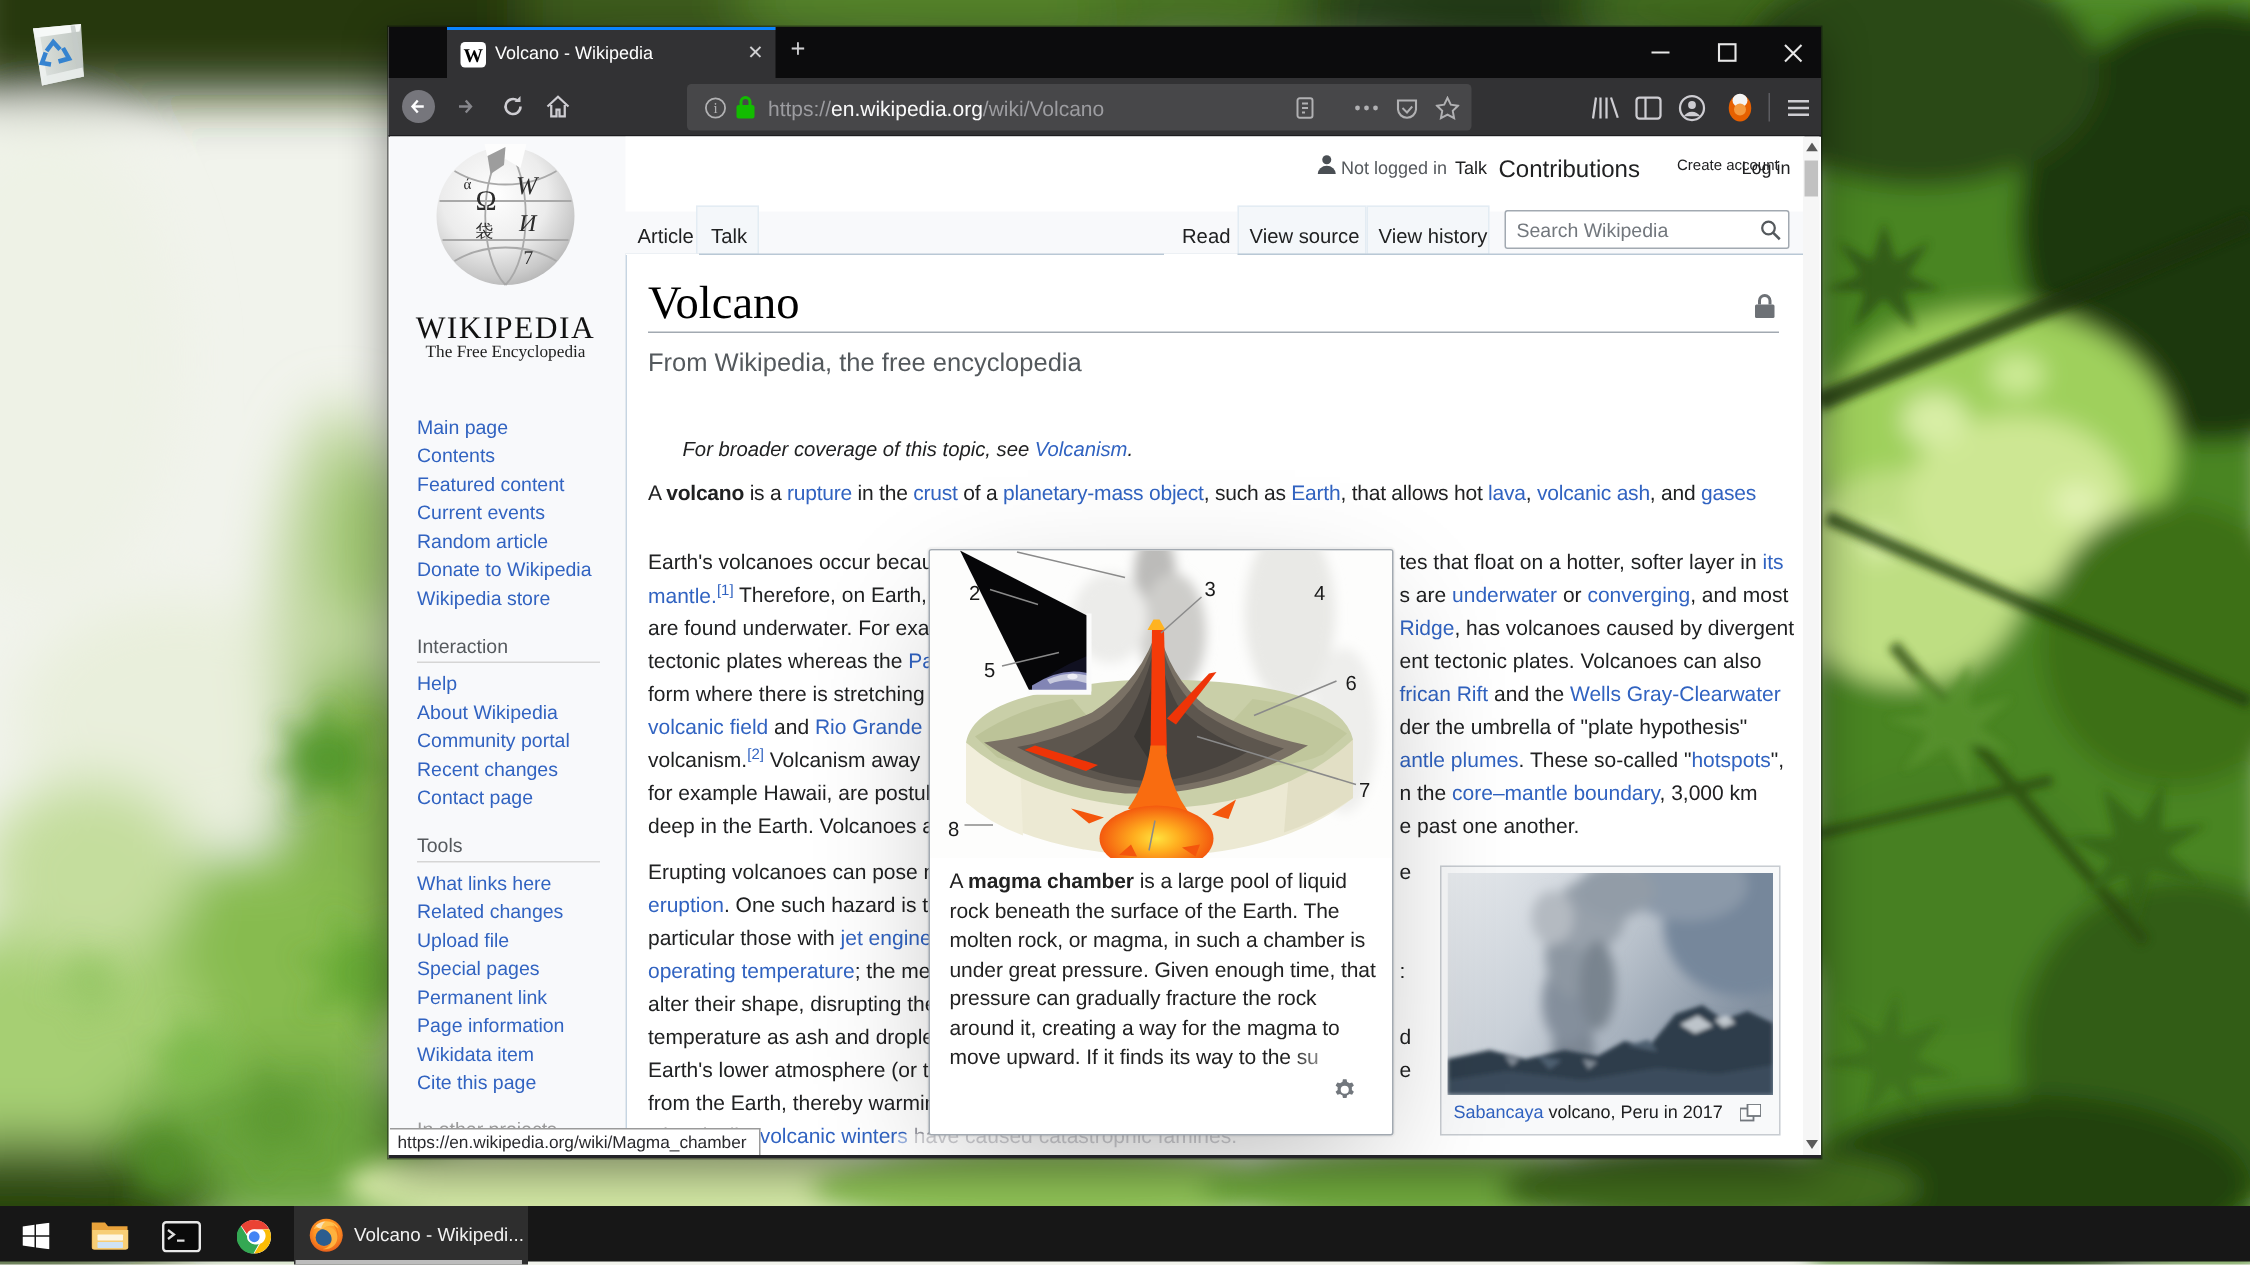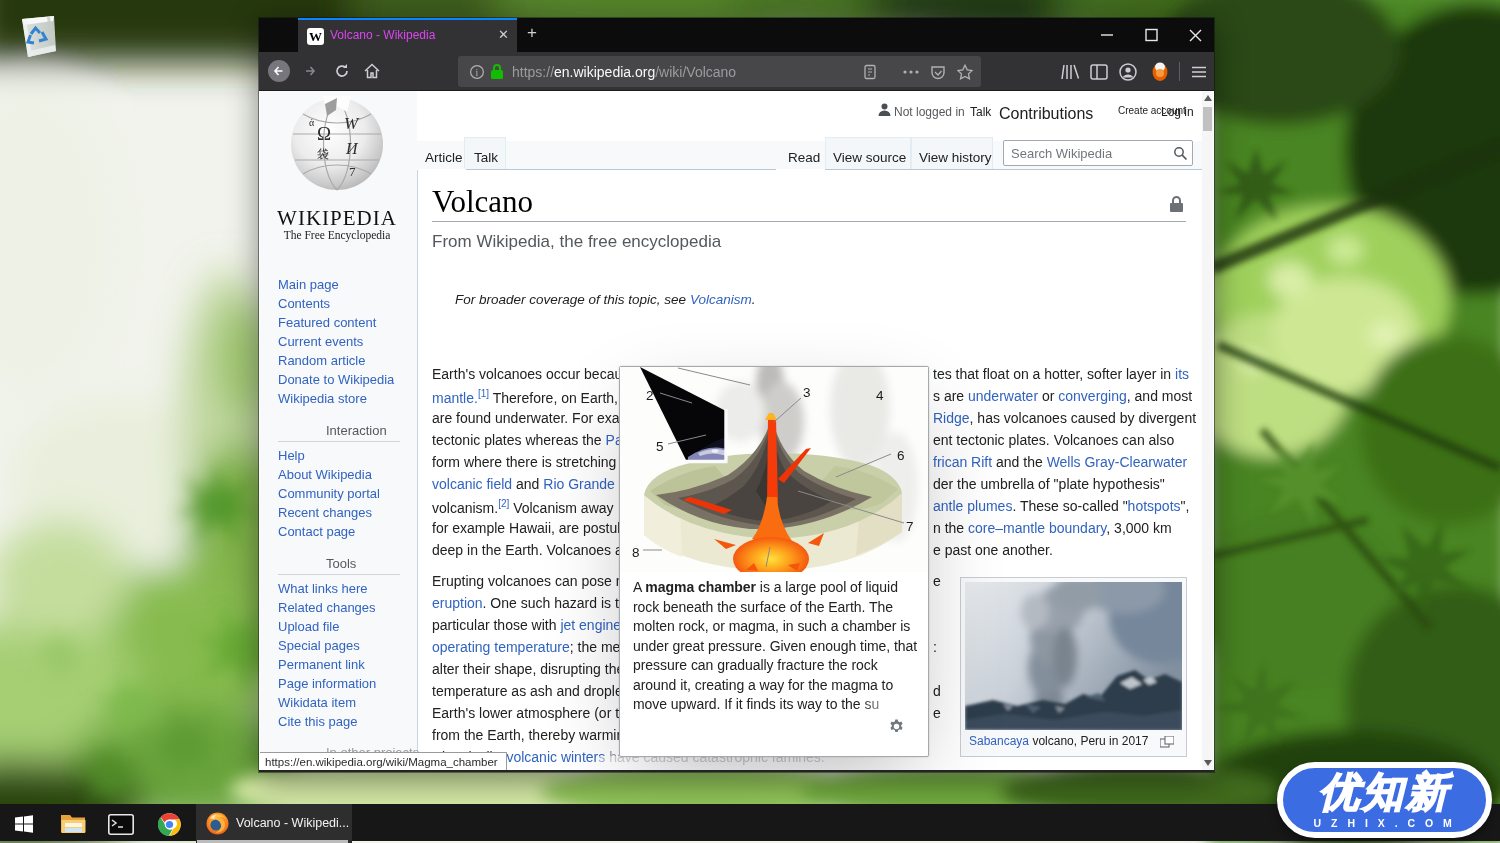--- a/index.html
+++ b/index.html
@@ -3,36 +3,36 @@
 <style>
 html,body{margin:0;padding:0;width:1500px;height:843px;overflow:hidden;font-family:"Liberation Sans",sans-serif;}
 *{box-sizing:border-box;}
 .abs{position:absolute;}
 #stage{position:absolute;left:0;top:0;width:1500px;height:843px;overflow:hidden;background:#edf0e8;}
 
 #win{position:absolute;left:259px;top:18px;width:955px;height:754px;background:#fff;box-shadow:0 8px 30px rgba(0,0,0,.45);outline:1px solid rgba(10,10,14,.45);}
 #titlebar{position:absolute;left:0;top:0;width:955px;height:34px;background:#0c0c0d;}
 #tab{position:absolute;left:39px;top:0;width:219px;height:34px;background:#323234;border-top:2px solid #0a84ff;}
 #tab .fav{position:absolute;left:9px;top:8px;width:17px;height:17px;background:#fff;border-radius:3px;color:#000;font-family:"Liberation Serif",serif;font-weight:bold;font-size:13px;text-align:center;line-height:17px;}
-#tab .ttl{position:absolute;left:32px;top:8px;font-size:12px;color:#d946ef;white-space:nowrap;}
+#tab .ttl{position:absolute;left:32px;top:8px;font-size:12px;color:#ffffff;white-space:nowrap;}
 #tab .cls{position:absolute;right:8px;top:7px;font-size:13px;color:#d0d0d2;}
 #newtab{position:absolute;left:268px;top:5px;font-size:17px;color:#cfcfd1;font-weight:400;}
 .winbtn{position:absolute;top:0;width:44px;height:34px;color:#e8e8e8;text-align:center;}
 #toolbar{position:absolute;left:0;top:34px;width:955px;height:39px;background:#323234;border-bottom:1px solid #1c1c1f;}
 #backbtn{position:absolute;left:9px;top:8px;width:22px;height:22px;border-radius:50%;background:#76767c;}
 #urlbar{position:absolute;left:199px;top:4px;width:523px;height:31px;background:#474749;border-radius:3px;}
 #urlbar .url{position:absolute;left:54px;top:8px;font-size:14px;color:#9c9ca0;white-space:nowrap;}
 #urlbar .url b{color:#f9f9fa;font-weight:normal;}
 
 #content{position:absolute;left:1px;top:73px;width:943px;height:679px;background:#fff;overflow:hidden;}
 #mwbody{position:absolute;left:-260px;top:-91px;width:1500px;height:843px;} 
 .lnk{color:#3163c1;text-decoration:none;}
 .txt{position:absolute;font-size:14px;color:#202122;white-space:nowrap;}
 .sb{position:absolute;font-size:13px;color:#3163c1;white-space:nowrap;}
-.sbh{position:absolute;font-size:13px;color:#55595d;white-space:nowrap;margin-left:48px;}
+.sbh{position:absolute;font-size:13px;color:#55595d;white-space:nowrap;}
 sup{font-size:10px;}
 
 #sbar{position:absolute;left:943px;top:73px;width:11px;height:679px;background:#f6f6f6;}
 
 #taskbar{position:absolute;left:0;top:804px;width:1500px;height:37px;background:#171717;}
 #ffbtn{position:absolute;left:196px;top:0;width:156px;height:39px;background:#2e2e2e;}
 #ffline{position:absolute;left:197px;top:36px;width:151px;height:3px;background:#bcbcbc;}
 
 #mark{position:absolute;left:1277px;top:762px;width:215px;height:76px;background:#3c6ce2;border:6px solid #fff;border-radius:40px;box-shadow:0 4px 10px rgba(0,0,0,.35);}
 #mark .cn{position:absolute;left:0;top:1px;width:203px;text-align:center;color:#fff;font-size:41px;line-height:46px;font-weight:bold;font-style:italic;letter-spacing:3px;-webkit-text-stroke:1.6px #fff;}
@@ -335,20 +335,21 @@
       <div class="abs" style="left:432px;top:184px;font-family:'Liberation Serif',serif;font-size:31px;color:#000;">Volcano</div>
       <div class="abs" style="left:432px;top:221px;width:754px;height:1px;background:#a2a9b1;"></div>
       <svg class="abs" style="left:1168px;top:195px" width="17" height="18">
             <rect x="2" y="8" width="13" height="9" rx="1" fill="#6d7176"></rect>
             <path d="M5 8 V5.5 a3.5 3.5 0 0 1 7 0 V8" stroke="#6d7176" stroke-width="2" fill="none"></path>
           </svg>
       <div class="txt" style="left:432px;top:232px;font-size:17px;color:#54595d">From Wikipedia, the free encyclopedia</div>
 
       <div class="txt" style="left:455px;top:292px;font-style:italic;font-size:13.5px">For broader coverage of this topic, see <span class="lnk">Volcanism</span>.</div>
 
+      <div class="txt" style="left:432px;top:320px;letter-spacing:-0.15px">A <b>volcano</b> is a <span class="lnk">rupture</span> in the <span class="lnk">crust</span> of a <span class="lnk">planetary-mass object</span>, such as <span class="lnk">Earth</span>, that allows hot <span class="lnk">lava</span>, <span class="lnk">volcanic ash</span>, and <span class="lnk">gases</span></div>
 
       <div class="txt" style="left:432px;top:366px">Earth's volcanoes occur becau</div>
       <div class="txt" style="left:432px;top:388px"><span class="lnk">mantle.<sup>[1]</sup></span> Therefore, on Earth,</div>
       <div class="txt" style="left:432px;top:410px">are found underwater. For exa</div>
       <div class="txt" style="left:432px;top:432px">tectonic plates whereas the <span class="lnk">Pa</span></div>
       <div class="txt" style="left:432px;top:454px">form where there is stretching</div>
       <div class="txt" style="left:432px;top:476px"><span class="lnk">volcanic field</span> and <span class="lnk">Rio Grande</span></div>
       <div class="txt" style="left:432px;top:498px">volcanism.<sup class="lnk">[2]</sup> Volcanism away</div>
       <div class="txt" style="left:432px;top:520px">for example Hawaii, are postul</div>
       <div class="txt" style="left:432px;top:542px">deep in the Earth. Volcanoes a</div>
@@ -560,17 +561,13 @@
     <circle cx="10" cy="13" r="5.6" fill="#2b5d8f"></circle>
     <path d="M3 7.5 A9.6 9.6 0 0 1 19.8 6.8 C16 4.2 11.5 4.8 9 7.3 A7.5 7.5 0 0 0 3 7.5 Z" fill="#ffc14d"></path>
     <path d="M15.5 3.6 A10 10 0 0 1 15.2 20.2 A11.5 11.5 0 0 0 15.5 3.6 Z" fill="#f47c1e"></path>
     <path d="M9 7.3 C13.6 8.4 15.6 11.8 15 15.3 C14.4 18.4 11.9 20.3 9.1 20.6 C13.7 21.5 18.3 18.5 18.9 13.8 C19.5 8.9 15.4 5.6 11.4 6.2 Z" fill="#ffb23e"></path>
     <path d="M4.5 5.2 C6.2 3.4 8.6 2.3 11 2.3 C9.2 3.6 8.3 5.4 8.2 7.2 C6.8 6.9 5.4 6.2 4.5 5.2 Z" fill="#f6e9d2" opacity=".8"></path>
   </svg>
   <div class="abs" style="left:236px;top:12px;font-size:12.5px;color:#f2f2f2;white-space:nowrap">Volcano - Wikipedi...</div>
   <div id="ffline"></div>
 </div>
 
-<div id="mark">
-  <div class="cn">优知新</div>
-  <div class="en">U Z H I X . C O M</div>
 </div>
-</div>
 
 </body></html>

